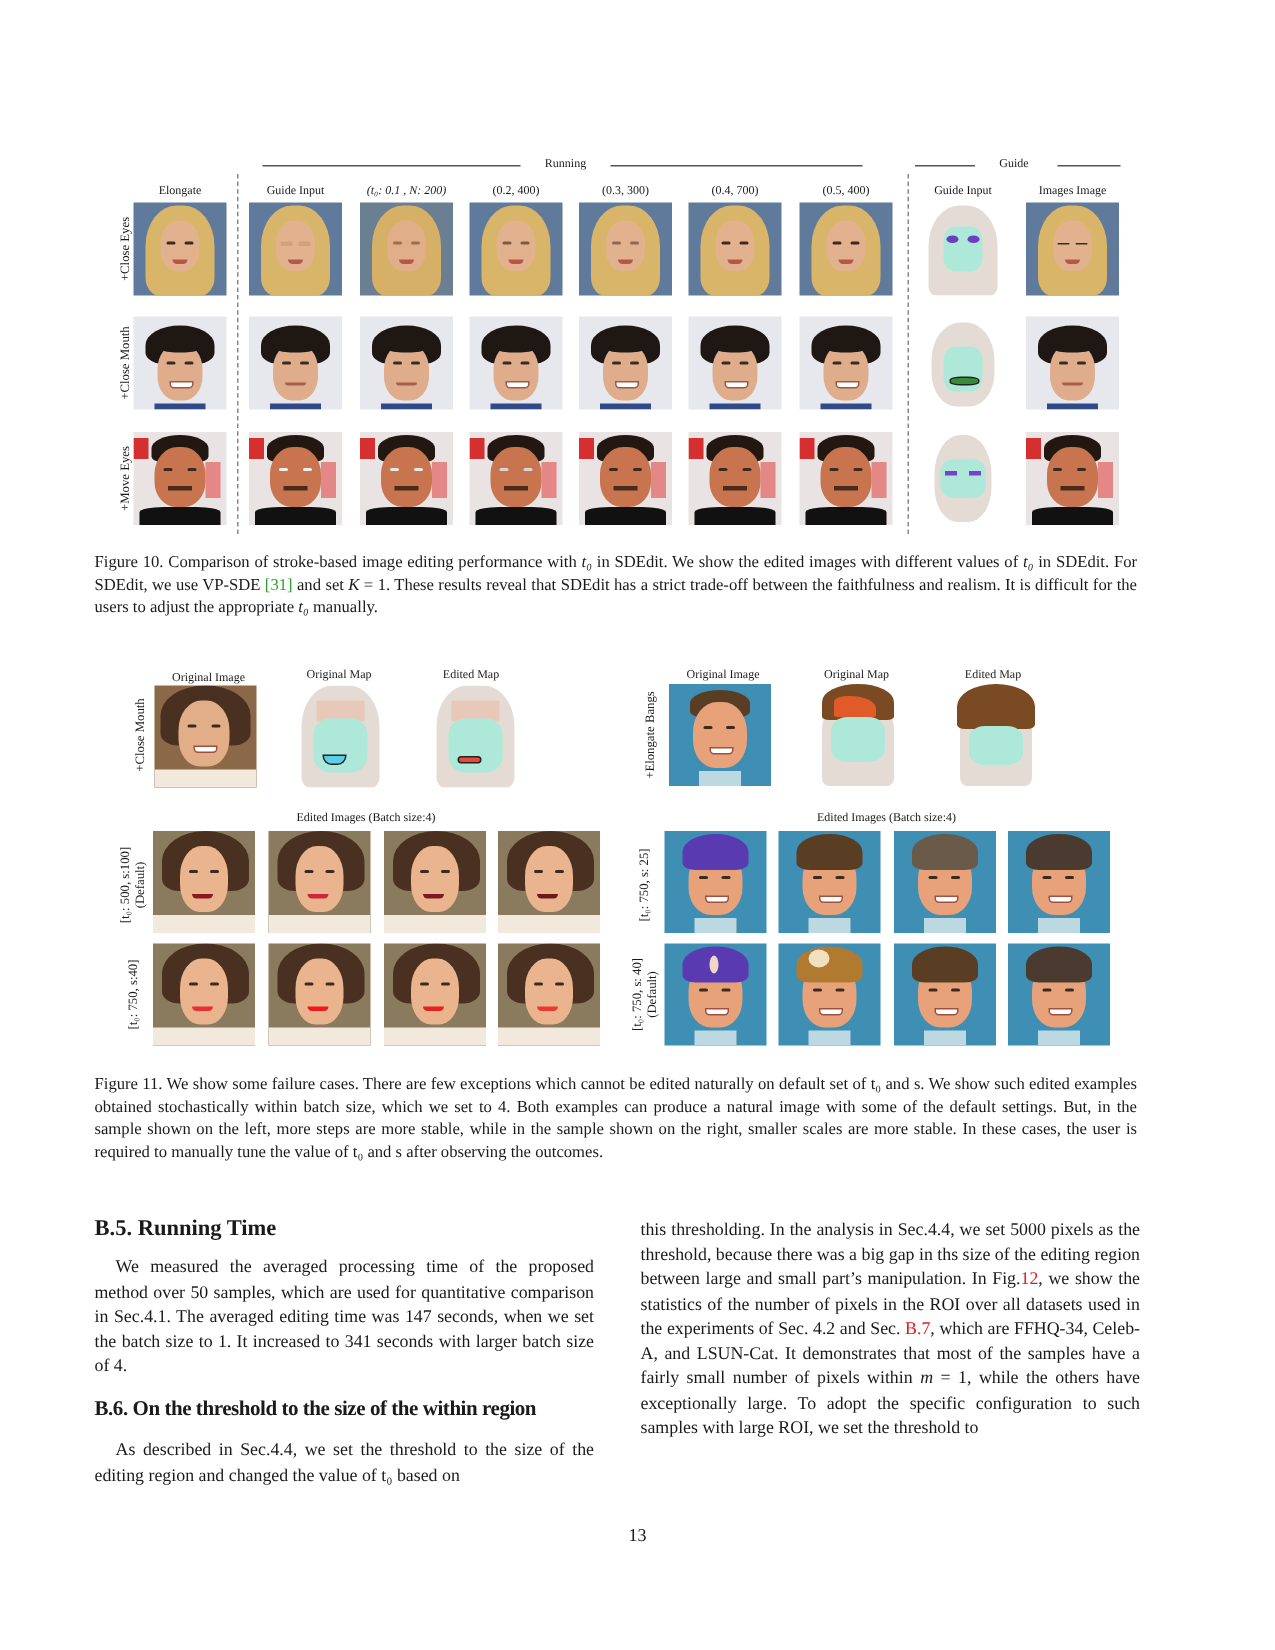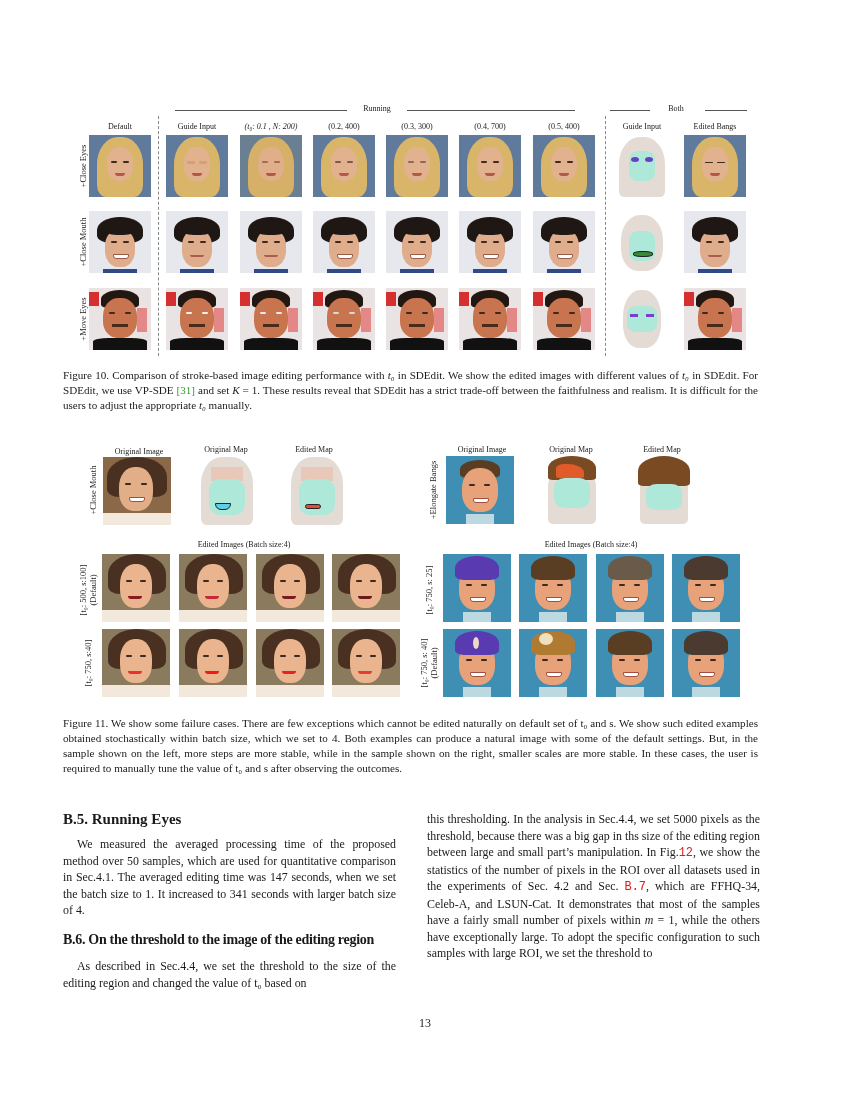--- a/index.html
+++ b/index.html
@@ -8,51 +8,51 @@
   .abs { position:absolute; }
   .lbl { position:absolute; font-size:8px; text-align:center; white-space:nowrap; transform:translateX(-50%); }
   .rowlbl { position:absolute; font-size:8.5px; white-space:nowrap; transform-origin:center center; transform:translate(-50%,-50%) rotate(-90deg); text-align:center; line-height:1.15; }
   .hline { position:absolute; height:1px; background:#555; }
   .vdash { position:absolute; width:0; border-left:1px dashed #888; }
   .img { position:absolute; overflow:hidden; }
   .caption { position:absolute; left:63px; width:695px; font-size:11.1px; line-height:15px; text-align:justify; }
   .h2 { position:absolute; font-weight:bold; font-size:15px; }
   .para { position:absolute; font-size:11.9px; line-height:16.5px; text-align:justify; }
   .cite-g { color:#2ca02c; }
-  .cite-r { color:#e31a1c;font-family:Liberation Mono, monospace; }
+  .cite-r { color:#e31a1c; }
   .math { font-style:italic; }
   
   .face { position:absolute; border-radius:45% 45% 42% 42%; }
   .hair { position:absolute; }
   .eye { position:absolute; width:6px; height:2px; background:#3a2a20; border-radius:1px; }
   .mouth { position:absolute; height:3px; border-radius:0 0 3px 3px; }
   .maphead { position:absolute; background:#e4dcd4; border-radius:45% 45% 40% 40%; }
   .mapface { position:absolute; background:#aee8d8; border-radius:30%; }
 </style>
 </head>
 <body>
 
 <div>
 
   <div class="hline" style="left:175px;top:110px;width:172px;"></div>
   <div class="lbl" style="left:377px;top:104px;">Running</div>
   <div class="hline" style="left:407px;top:110px;width:168px;"></div>
   <div class="hline" style="left:610px;top:110px;width:40px;"></div>
-  <div class="lbl" style="left:676px;top:104px;">Both</div>
+  <div class="lbl" style="left:676px;top:104px;">Guide</div>
   <div class="hline" style="left:705px;top:110px;width:42px;"></div>
 
-  <div class="lbl" style="left:120px;top:122px;">Default</div>
+  <div class="lbl" style="left:120px;top:122px;">Elongate</div>
   <div class="lbl" style="left:197px;top:122px;">Guide Input</div>
   <div class="lbl" style="left:271px;top:122px;font-style:italic;">(t₀: 0.1 , N: 200)</div>
   <div class="lbl" style="left:344px;top:122px;">(0.2, 400)</div>
   <div class="lbl" style="left:417px;top:122px;">(0.3, 300)</div>
   <div class="lbl" style="left:490px;top:122px;">(0.4, 700)</div>
   <div class="lbl" style="left:564px;top:122px;">(0.5, 400)</div>
   <div class="lbl" style="left:642px;top:122px;">Guide Input</div>
-  <div class="lbl" style="left:715px;top:122px;">Edited Bangs</div>
+  <div class="lbl" style="left:715px;top:122px;">Images Image</div>
 
   <div class="rowlbl" style="left:84px;top:166px;">+Close Eyes</div>
   <div class="rowlbl" style="left:84px;top:242px;">+Close Mouth</div>
   <div class="rowlbl" style="left:84px;top:319px;">+Move Eyes</div>
 
   <div class="vdash" style="left:158px;top:116px;height:240px;"></div>
   <div class="vdash" style="left:605px;top:116px;height:240px;"></div>
 
   <div class="img" style="left:89px;top:135px;width:62px;height:62px;background:#5f7a9a;">
     <div class="hair" style="left:8px;top:2px;width:46px;height:60px;background:#d9b56a;border-radius:45% 45% 20% 20%;"></div>
@@ -480,23 +480,23 @@
       <div class="eye" style="left:38px;top:30px;"></div>
       <div class="mouth" style="left:27px;top:43px;width:14px;background:#fff;border:1px solid #a05040;"></div>
       <div class="abs" style="left:20px;top:58px;width:28px;height:10px;background:#bcd8e0;"></div>
     </div>
 
   <div class="caption" style="top:716px;">
     <span>Figure 11.</span><span> We show some failure cases. There are few exceptions which cannot be edited naturally on default set of t₀ and s. We show such edited examples obtained stochastically within batch size, which we set to 4. Both examples can produce a natural image with some of the default settings. But, in the sample shown on the left, more steps are more stable, while in the sample shown on the right, smaller scales are more stable. In these cases, the user is required to manually tune the value of t₀ and s after observing the outcomes.</span>
   </div>
 </div>
 
-<div class="h2" style="left:63px;top:811px;">B.5. Running Eyes</div>
+<div class="h2" style="left:63px;top:811px;">B.5. Running Time</div>
 <div class="para" style="left:63px;top:836px;width:333px;text-indent:14px;">We measured the averaged processing time of the proposed method over 50 samples, which are used for quantitative comparison in Sec.4.1. The averaged editing time was 147 seconds, when we set the batch size to 1. It increased to 341 seconds with larger batch size of 4.</div>
 
-<div class="h2" style="left:63px;top:932px;font-size:14px;letter-spacing:-0.3px;">B.6. On the threshold to the image of the editing region</div>
+<div class="h2" style="left:63px;top:932px;font-size:14px;letter-spacing:-0.3px;">B.6. On the threshold to the size of the within region</div>
 <div class="para" style="left:63px;top:958px;width:333px;text-indent:14px;">As described in Sec.4.4, we set the threshold to the size of the editing region and changed the value of t₀ based on</div>
 
 <div class="para" style="left:427px;top:811px;width:333px;">
   <span>this thresholding. In the analysis in Sec.4.4, we set 5000 pixels as the threshold, because there was a big gap in ths size of the editing region between large and small part’s manipulation. In Fig.</span><span class="cite-r">12</span><span>, we show the statistics of the number of pixels in the ROI over all datasets used in the experiments of Sec. 4.2 and Sec. </span><span class="cite-r">B.7</span><span>, which are FFHQ-34, Celeb-A, and LSUN-Cat. It demonstrates that most of the samples have a fairly small number of pixels within </span><span class="math">m</span><span> = 1, while the others have exceptionally large. To adopt the specific configuration to such samples with large ROI, we set the threshold to</span>
 </div>
 
 <div class="abs" style="left:0;top:1016px;width:850px;text-align:center;font-size:12px;">13</div>
 
 </body></html>

